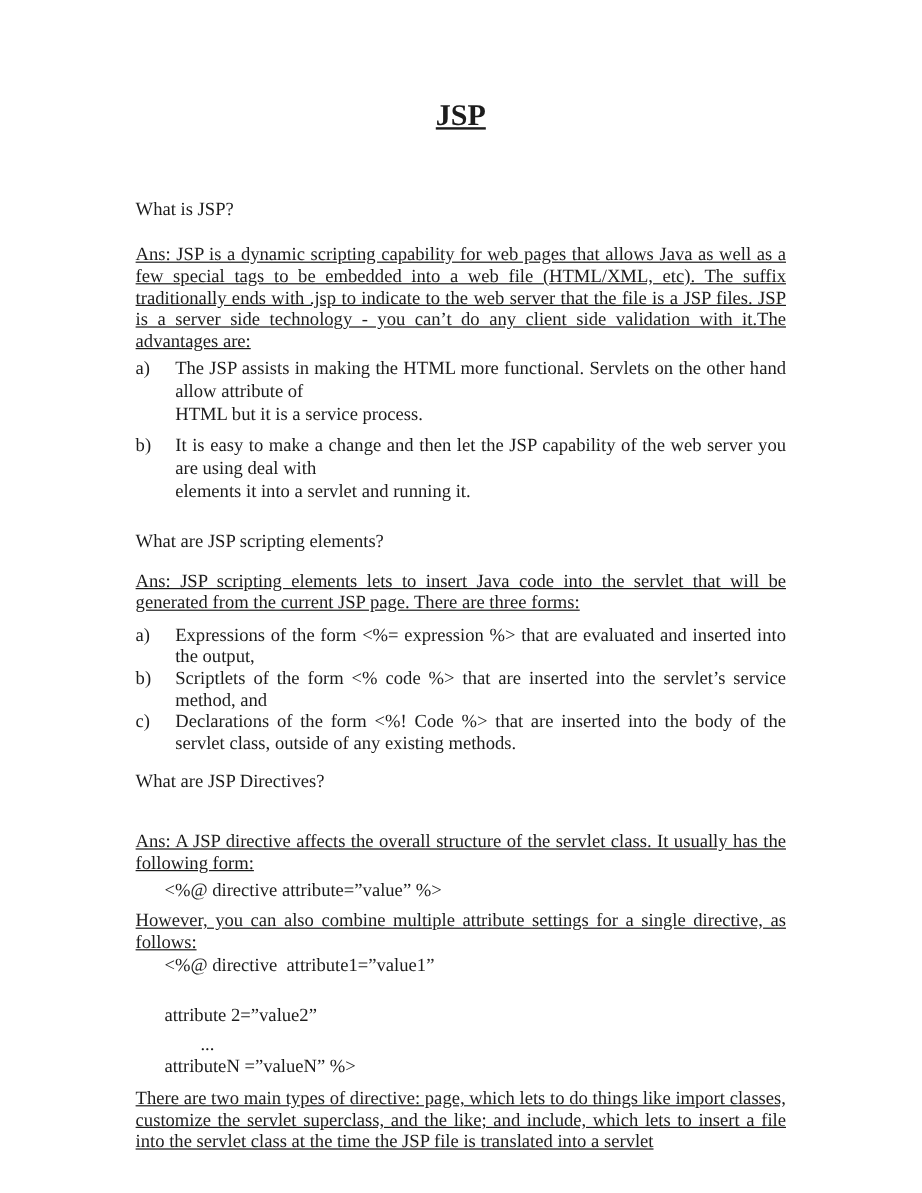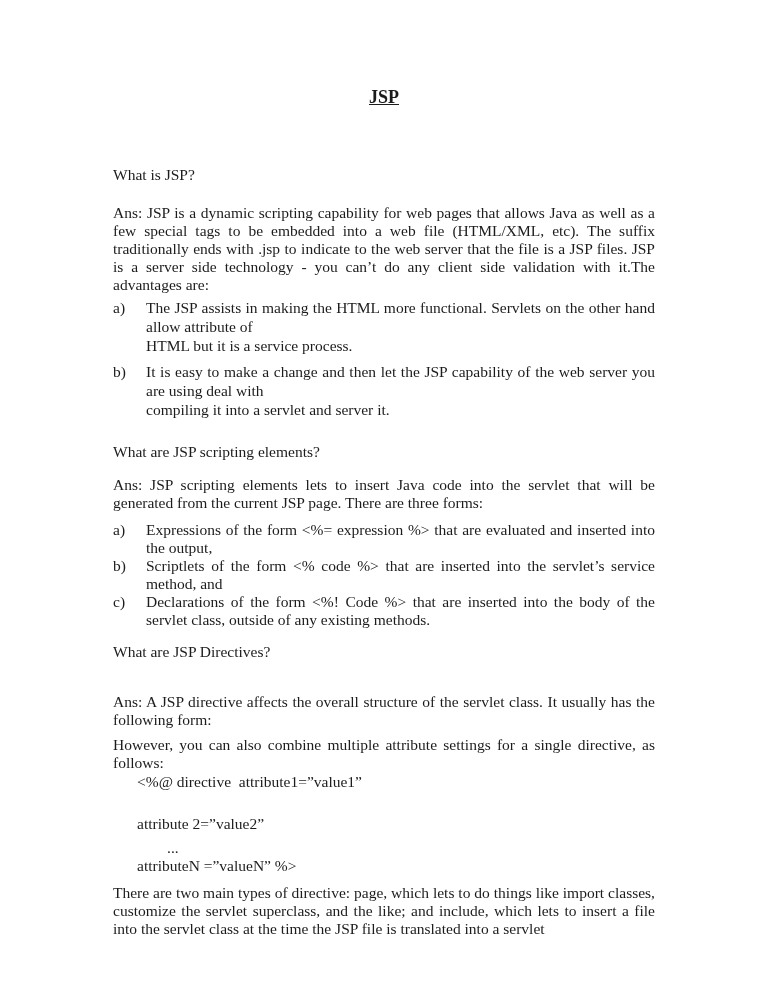--- a/index.html
+++ b/index.html
@@ -11,33 +11,34 @@
     background: #ffffff;
     padding: 0 113px;
     overflow: hidden;
     font-family: "Liberation Serif", "DejaVu Serif", serif;
     color: #1c1c1c;
     font-size: 15.5px;
   }
   .title {
     margin-top: 85px;
     text-align: center;
-    font-size: 18px;
+    font-size: 25px;
     font-weight: bold;
     text-decoration: underline;
     line-height: 24px;
   }
   .heading {
     font-weight: normal;
     line-height: 18px;
     font-size: 15.5px;
   }
   .para {
     line-height: 18px;
     text-align: justify;
+    text-decoration: underline;
   }
   .para.lastp { text-align: justify; }
   .list-item {
     display: flex;
     line-height: 19px;
   }
   .list2 .list-item { line-height: 18px; }
   .marker {
     flex: 0 0 33px;
   }
@@ -62,21 +63,21 @@
   <div class="heading" style="margin-top:57px">What is JSP?</div>
   <div class="para" style="margin-top:20px">Ans: JSP is a dynamic scripting capability for web pages that allows Java as well as a few special tags to be embedded into a web file (HTML/XML, etc). The suffix traditionally ends with .jsp to indicate to the web server that the file is a JSP files. JSP is a server side technology - you can’t do any client side validation with it.The advantages are:</div>
 
   <div class="list-item" style="margin-top:4px">
     <span class="marker">a)</span>
     <span class="item-body"><span>The JSP assists in making the HTML more functional.  Servlets on the other hand allow attribute of</span><br><span>HTML but it is a service process.</span></span>
   </div>
 
   <div class="list-item" style="margin-top:7px">
     <span class="marker">b)</span>
-    <span class="item-body"><span>It is easy to make a change and then let the JSP capability of the web server you are using deal with</span><br><span>compiling it into a servlet and server it.</span></span>
+    <span class="item-body"><span>It is easy to make a change and then let the JSP capability of the web server you are using deal with</span><br><span>elements it into a servlet and running it.</span></span>
   </div>
 
   <div class="heading" style="margin-top:24px">What are JSP scripting elements?</div>
   <div class="para" style="margin-top:15px">Ans: JSP scripting elements lets to insert Java code into the servlet that will be generated from the current JSP page. There are three forms:</div>
 
   <div class="list2" style="margin-top:9px">
     <div class="list-item">
       <span class="marker">a)</span>
       <span class="item-body">Expressions of the form &lt;%= expression %&gt; that are evaluated and inserted into the output,</span>
     </div>
@@ -86,20 +87,21 @@
     </div>
     <div class="list-item">
       <span class="marker">c)</span>
       <span class="item-body">Declarations of the form &lt;%! Code %&gt; that are inserted into the body of the servlet class, outside of any existing methods.</span>
     </div>
   </div>
 
   <div class="heading" style="margin-top:14px">What are JSP Directives?</div>
   <div class="para" style="margin-top:32px">Ans: A JSP directive affects the overall structure of the servlet class. It usually has the following form:</div>
 
+  <div class="code-line" style="margin-top:5px">&lt;%@ directive attribute=”value” %&gt;</div>
 
   <div class="para" style="margin-top:7px">However, you can also combine multiple attribute settings for a single directive, as follows:</div>
 
   <div class="code-line" style="margin-top:1px">&lt;%@ directive  attribute1=”value1”</div>
   <div class="code-line" style="margin-top:24px">attribute 2=”value2”</div>
   <div class="code-line deep" style="margin-top:6px">...</div>
   <div class="code-line">attributeN =”valueN” %&gt;</div>
 
   <div class="para lastp" style="margin-top:9px">There are two main types of directive: page, which lets to do things like import classes, customize the servlet   superclass, and the like; and include, which lets to insert a file into the servlet class at the time the JSP file is translated into a servlet</div>
 

